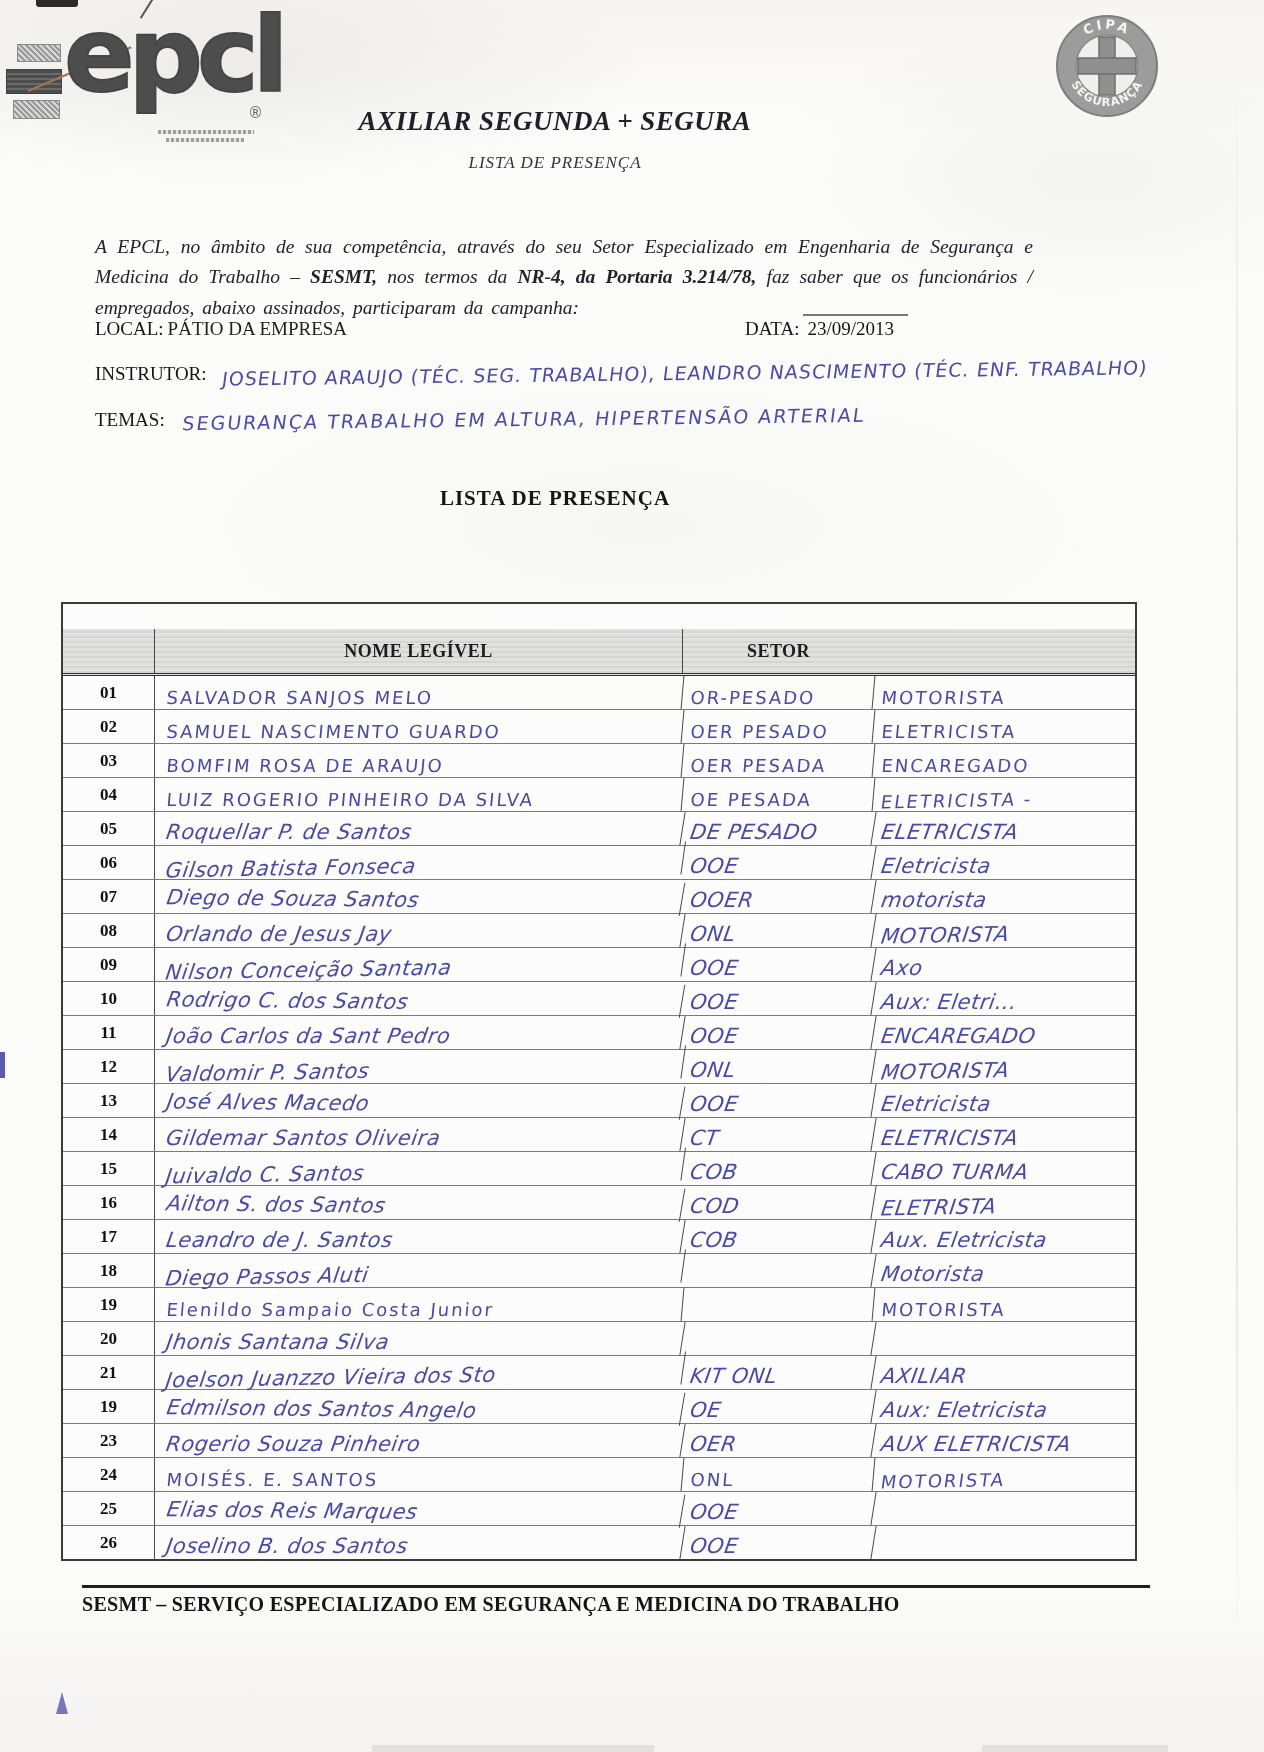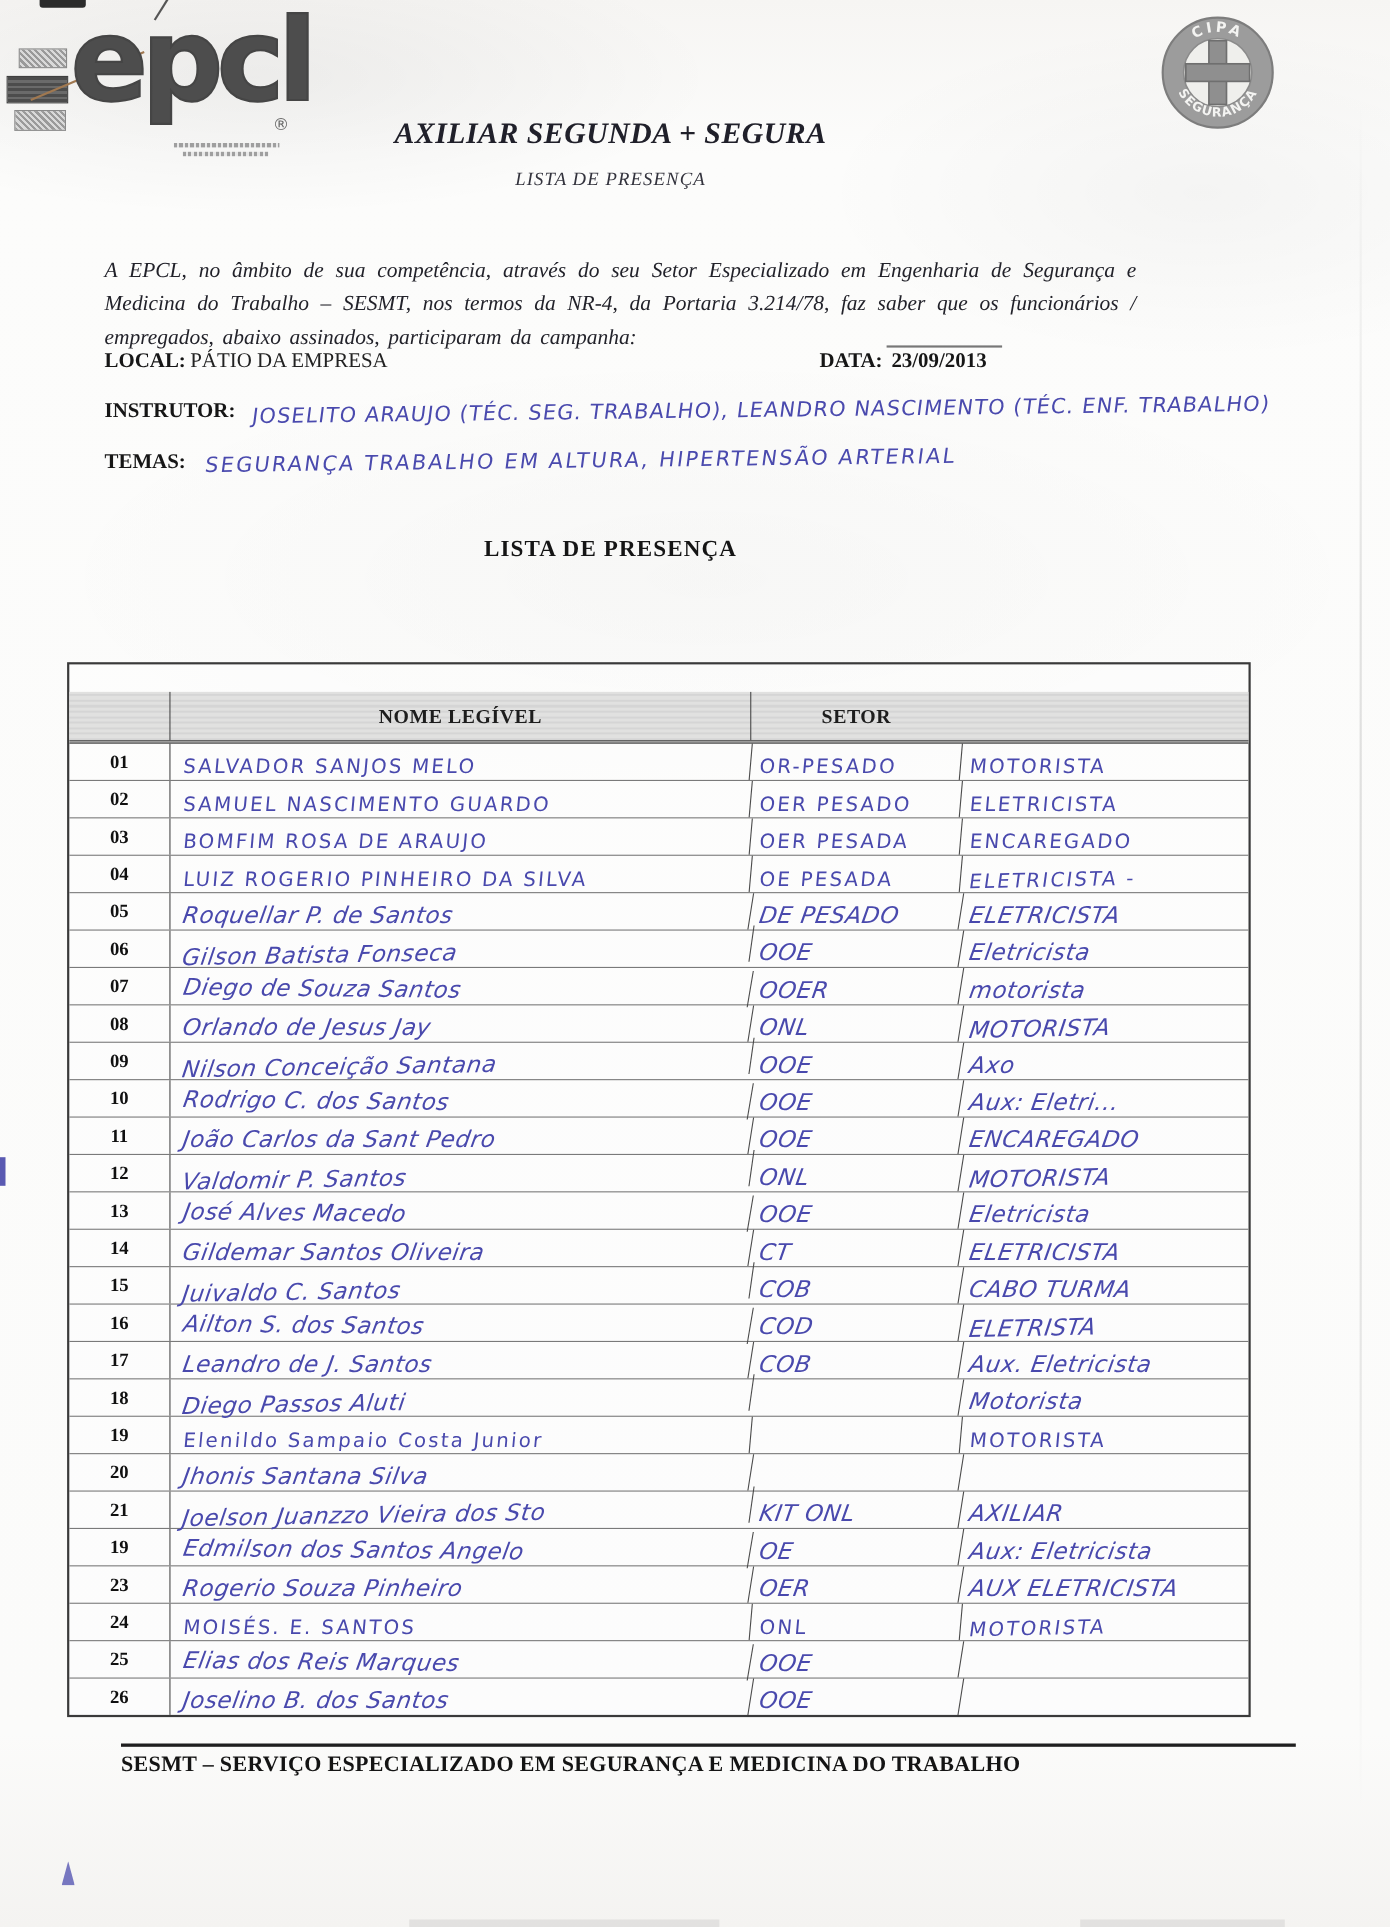--- a/index.html
+++ b/index.html
@@ -50,23 +50,23 @@
   .doc-subtitle{
     position:absolute;left:0;top:153px;width:1110px;text-align:center;
     font-size:17px;font-style:italic;letter-spacing:1px;color:#33333d;
   }
   
   .intro{
     position:absolute;left:95px;top:212px;width:938px;
     font-size:19.5px;font-style:italic;line-height:1.58;text-align:justify;
     word-spacing:3px;color:#22222a;
   }
-  .intro b{font-weight:normal;}
-  
-  .lbl{font-weight:bold;font-size:19px;color:#161616;}
+  .intro b{font-weight:bold;}
+  
+  .lbl{font-weight:normal;font-size:19px;color:#161616;}
   .val-serif{font-size:19px;color:#222;}
   .line-local{position:absolute;left:95px;top:318px;}
   .line-data{position:absolute;left:745px;top:314px;text-align:right;}
   .data-value{display:inline-block;border-top:2px solid #777;padding:2px 14px 0 4px;}
   .line-instrutor{position:absolute;left:95px;top:362px;white-space:nowrap;}
   .line-temas{position:absolute;left:95px;top:408px;white-space:nowrap;}
   .hand-ink{
     font-family:"DejaVu Sans", sans-serif;
     color:#4a4aae;font-size:19px;letter-spacing:1px;
     transform:skewX(-8deg) rotate(-0.7deg);display:inline-block;
@@ -113,21 +113,21 @@
   .cell-funcao.hand{padding-left:8px;}
   .trow.print .hand{font-size:18px;letter-spacing:2px;transform:skewX(-5deg);}
   .trow.cursive .hand{font-style:italic;font-size:21px;letter-spacing:0.5px;transform:skewX(-9deg);}
   .trow:nth-child(3n) .cell-nome{transform:skewX(-9deg) rotate(-1deg);}
   .trow:nth-child(3n+1) .cell-nome{transform:skewX(-9deg) rotate(0.6deg);}
   .trow:nth-child(4n) .cell-funcao{transform:skewX(-9deg) rotate(-1.2deg);}
   .trow.print:nth-child(3n) .cell-nome,
   .trow.print:nth-child(3n+1) .cell-nome{transform:skewX(-5deg);}
   
   .footer{
-    position:absolute;left:110px;top:1585px;width:1068px;
+    position:absolute;left:82px;top:1585px;width:1068px;
     border-top:3px solid #1f1f1f;padding-top:5px;
     font-size:20px;font-weight:bold;letter-spacing:0.3px;color:#141414;
   }
   
   .art{position:absolute;}
   .art-topmark{left:36px;top:0;width:42px;height:7px;background:#2b2b2b;border-radius:0 0 3px 3px;}
   .art-topline{left:146px;top:-4px;width:2px;height:24px;background:#555;transform:rotate(32deg);}
   .art-rightedge{left:1236px;top:90px;width:2px;height:1560px;
     background:linear-gradient(180deg,rgba(0,0,0,0) 0%,rgba(0,0,0,0.10) 30%,rgba(0,0,0,0.12) 60%,rgba(0,0,0,0) 100%);}
   .art-bottom1{left:372px;top:1745px;width:282px;height:7px;background:rgba(0,0,0,0.07);}

